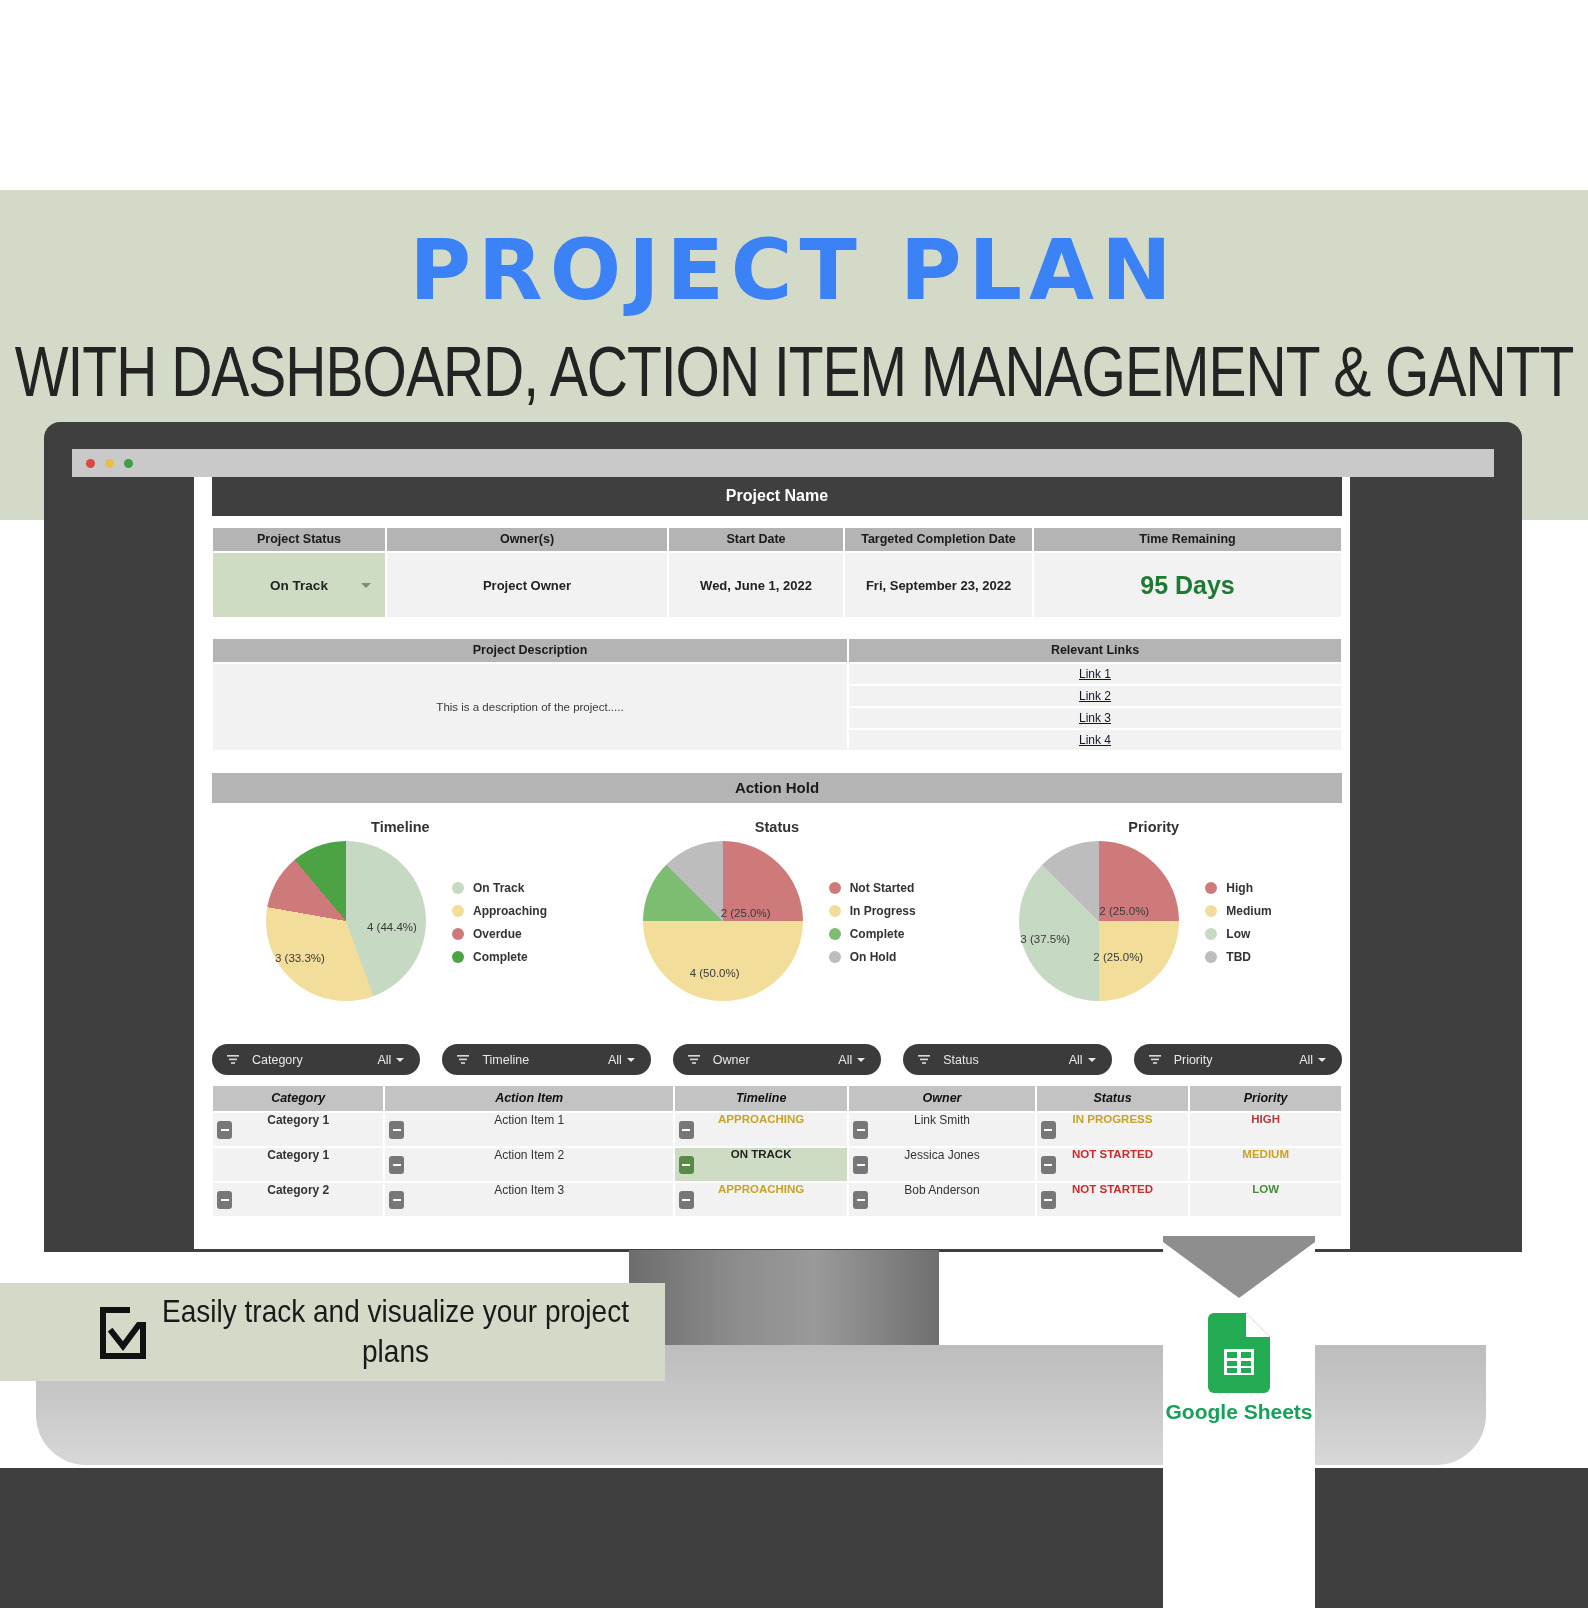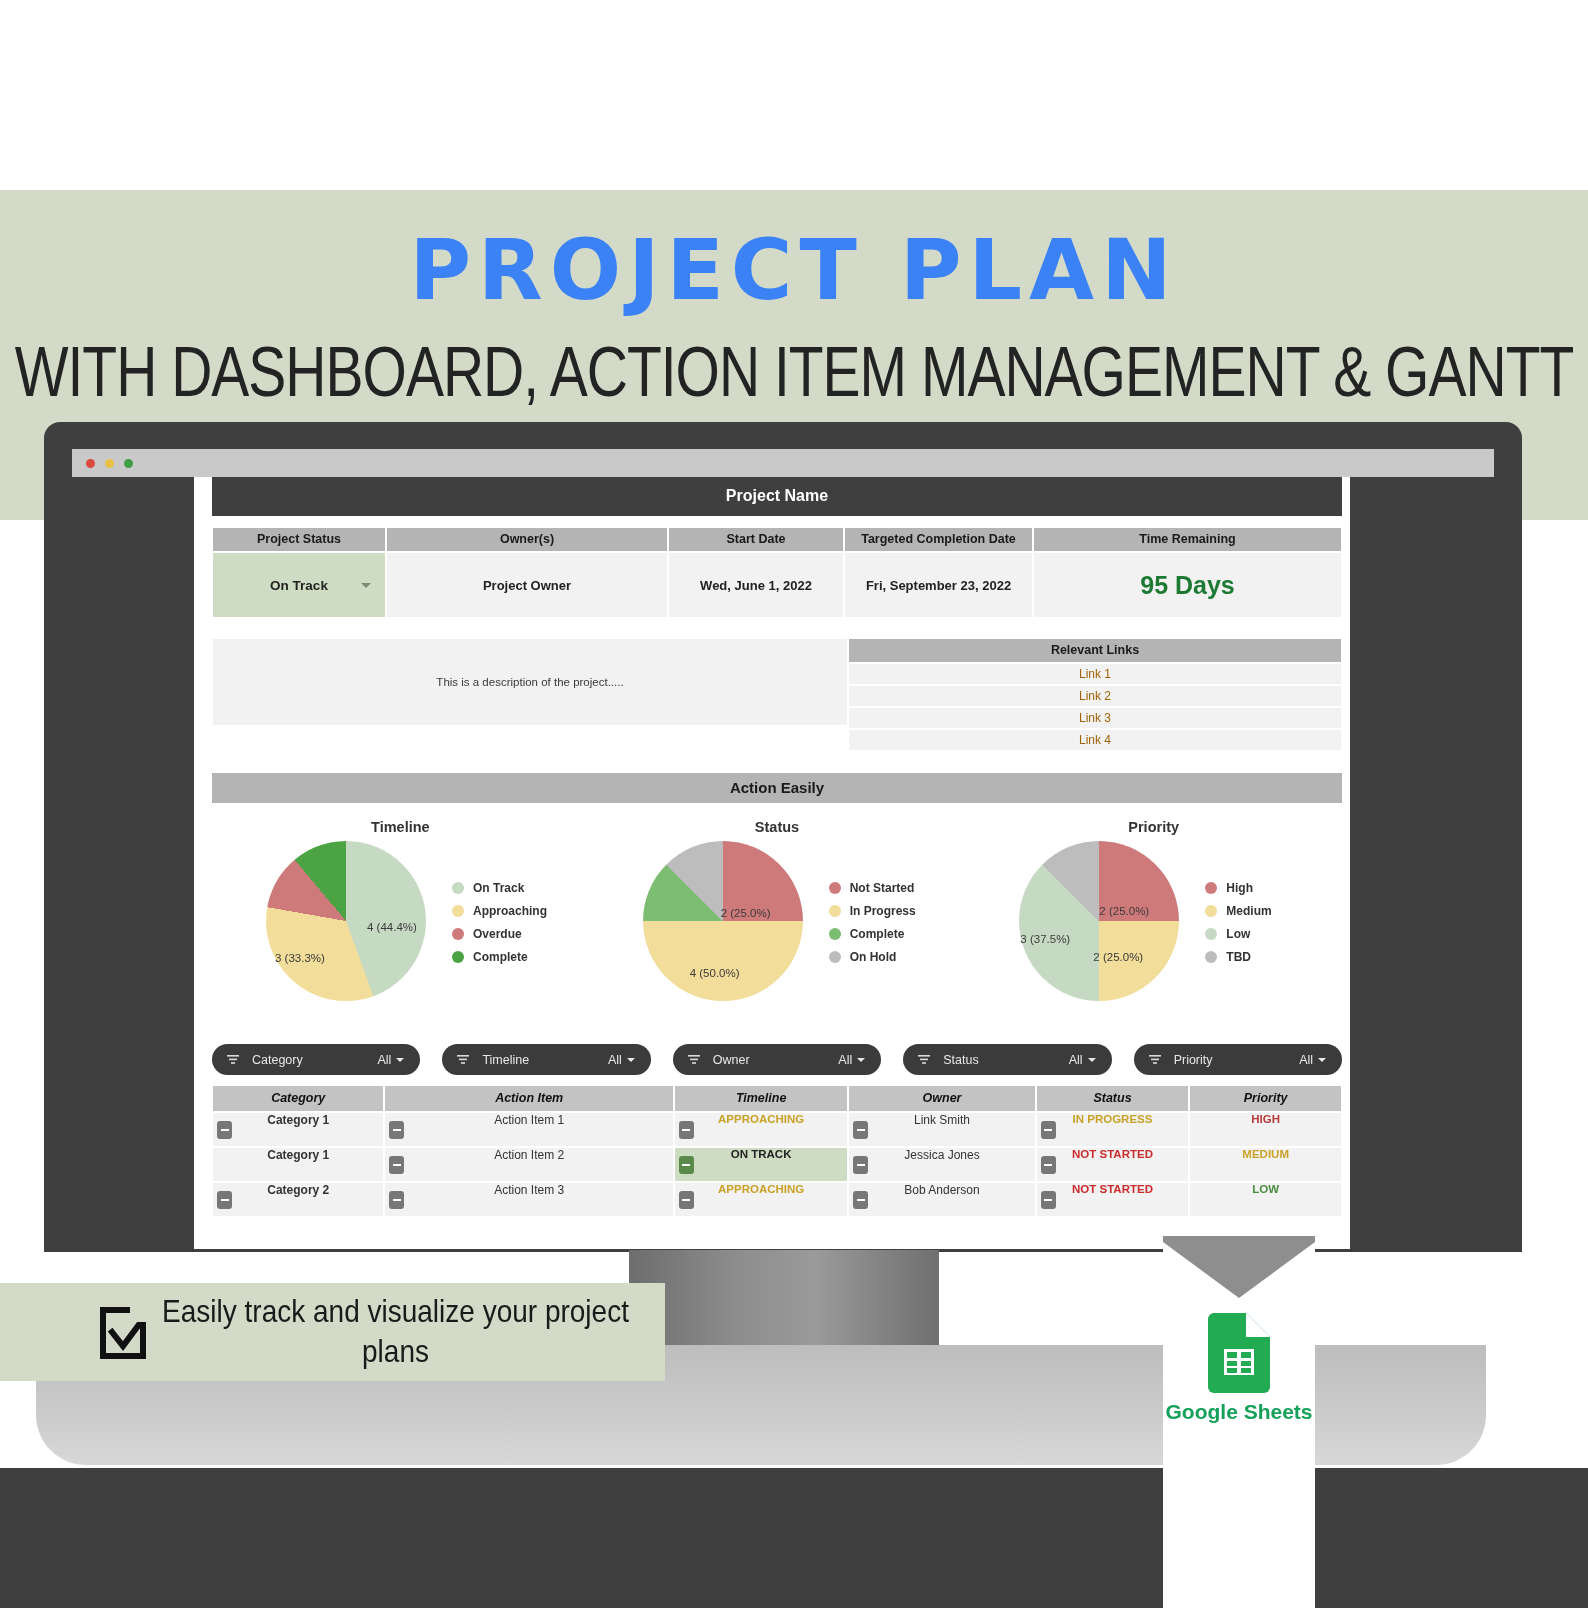--- a/index.html
+++ b/index.html
@@ -108,21 +108,21 @@
   #desc-col{width:636px;}
   #links-col{width:494px;}
   #desc-body{
     height:88px;background:#f2f2f2;display:flex;align-items:center;justify-content:center;
     font-size:11.5px;color:#3a3a3a;border:1px solid #ffffff;box-sizing:border-box;
   }
   .link-row{
     height:22px;background:#f2f2f2;display:flex;align-items:center;justify-content:center;
     border:1px solid #ffffff;box-sizing:border-box;
   }
-  .link-row a{color:#a16207;font-size:12px;}
+  .link-row a{color:#0f172a;font-size:12px;text-decoration:underline;}
 
   
   #ai-banner{
     margin-top:22px;background:#b4b4b4;color:#1a1a1a;text-align:center;
     font-weight:bold;font-size:15px;padding:6px 0 7px 0;
   }
 
   
   #charts{display:flex;margin-top:12px;height:225px;}
   .chart-block{flex:1 1 0;position:relative;}
@@ -256,40 +256,41 @@
             <span class="status-caret"></span>
           </div>
           <div class="cell sc-owner bold-cell">Project Owner</div>
           <div class="cell sc-start bold-cell">Wed, June 1, 2022</div>
           <div class="cell sc-target bold-cell">Fri, September 23, 2022</div>
           <div class="cell sc-time days-cell">95 Days</div>
         </div>
 
         <div id="desc-row">
           <div id="desc-col">
+            <div class="grey-header">Project Description</div>
             <div id="desc-body">This is a description of the project.....</div>
           </div>
           <div id="links-col">
             <div class="grey-header">Relevant Links</div>
             <div class="link-row">
                 <a>Link 1</a>
               </div>
             <div class="link-row">
                 <a>Link 2</a>
               </div>
             <div class="link-row">
                 <a>Link 3</a>
               </div>
             <div class="link-row">
                 <a>Link 4</a>
               </div>
           </div>
         </div>
 
-        <div id="ai-banner">Action Easily</div>
+        <div id="ai-banner">Action Hold</div>
 
         <div id="charts">
 
           <div class="chart-block">
             <div class="chart-title">Timeline</div>
             <div class="chart-body">
               <div class="pie-wrap">
                 <div class="pie" style="background:conic-gradient(#c6d9c2 0deg 160deg,#f2dd9a 160deg 280deg,#cf7a7a 280deg 320deg,#4ca343 320deg 360deg);"></div>
                 <span class="slice-label" style="left:101px;top:80px;">4 (44.4%)</span>
                 <span class="slice-label" style="left:9px;top:111px;">3 (33.3%)</span>

